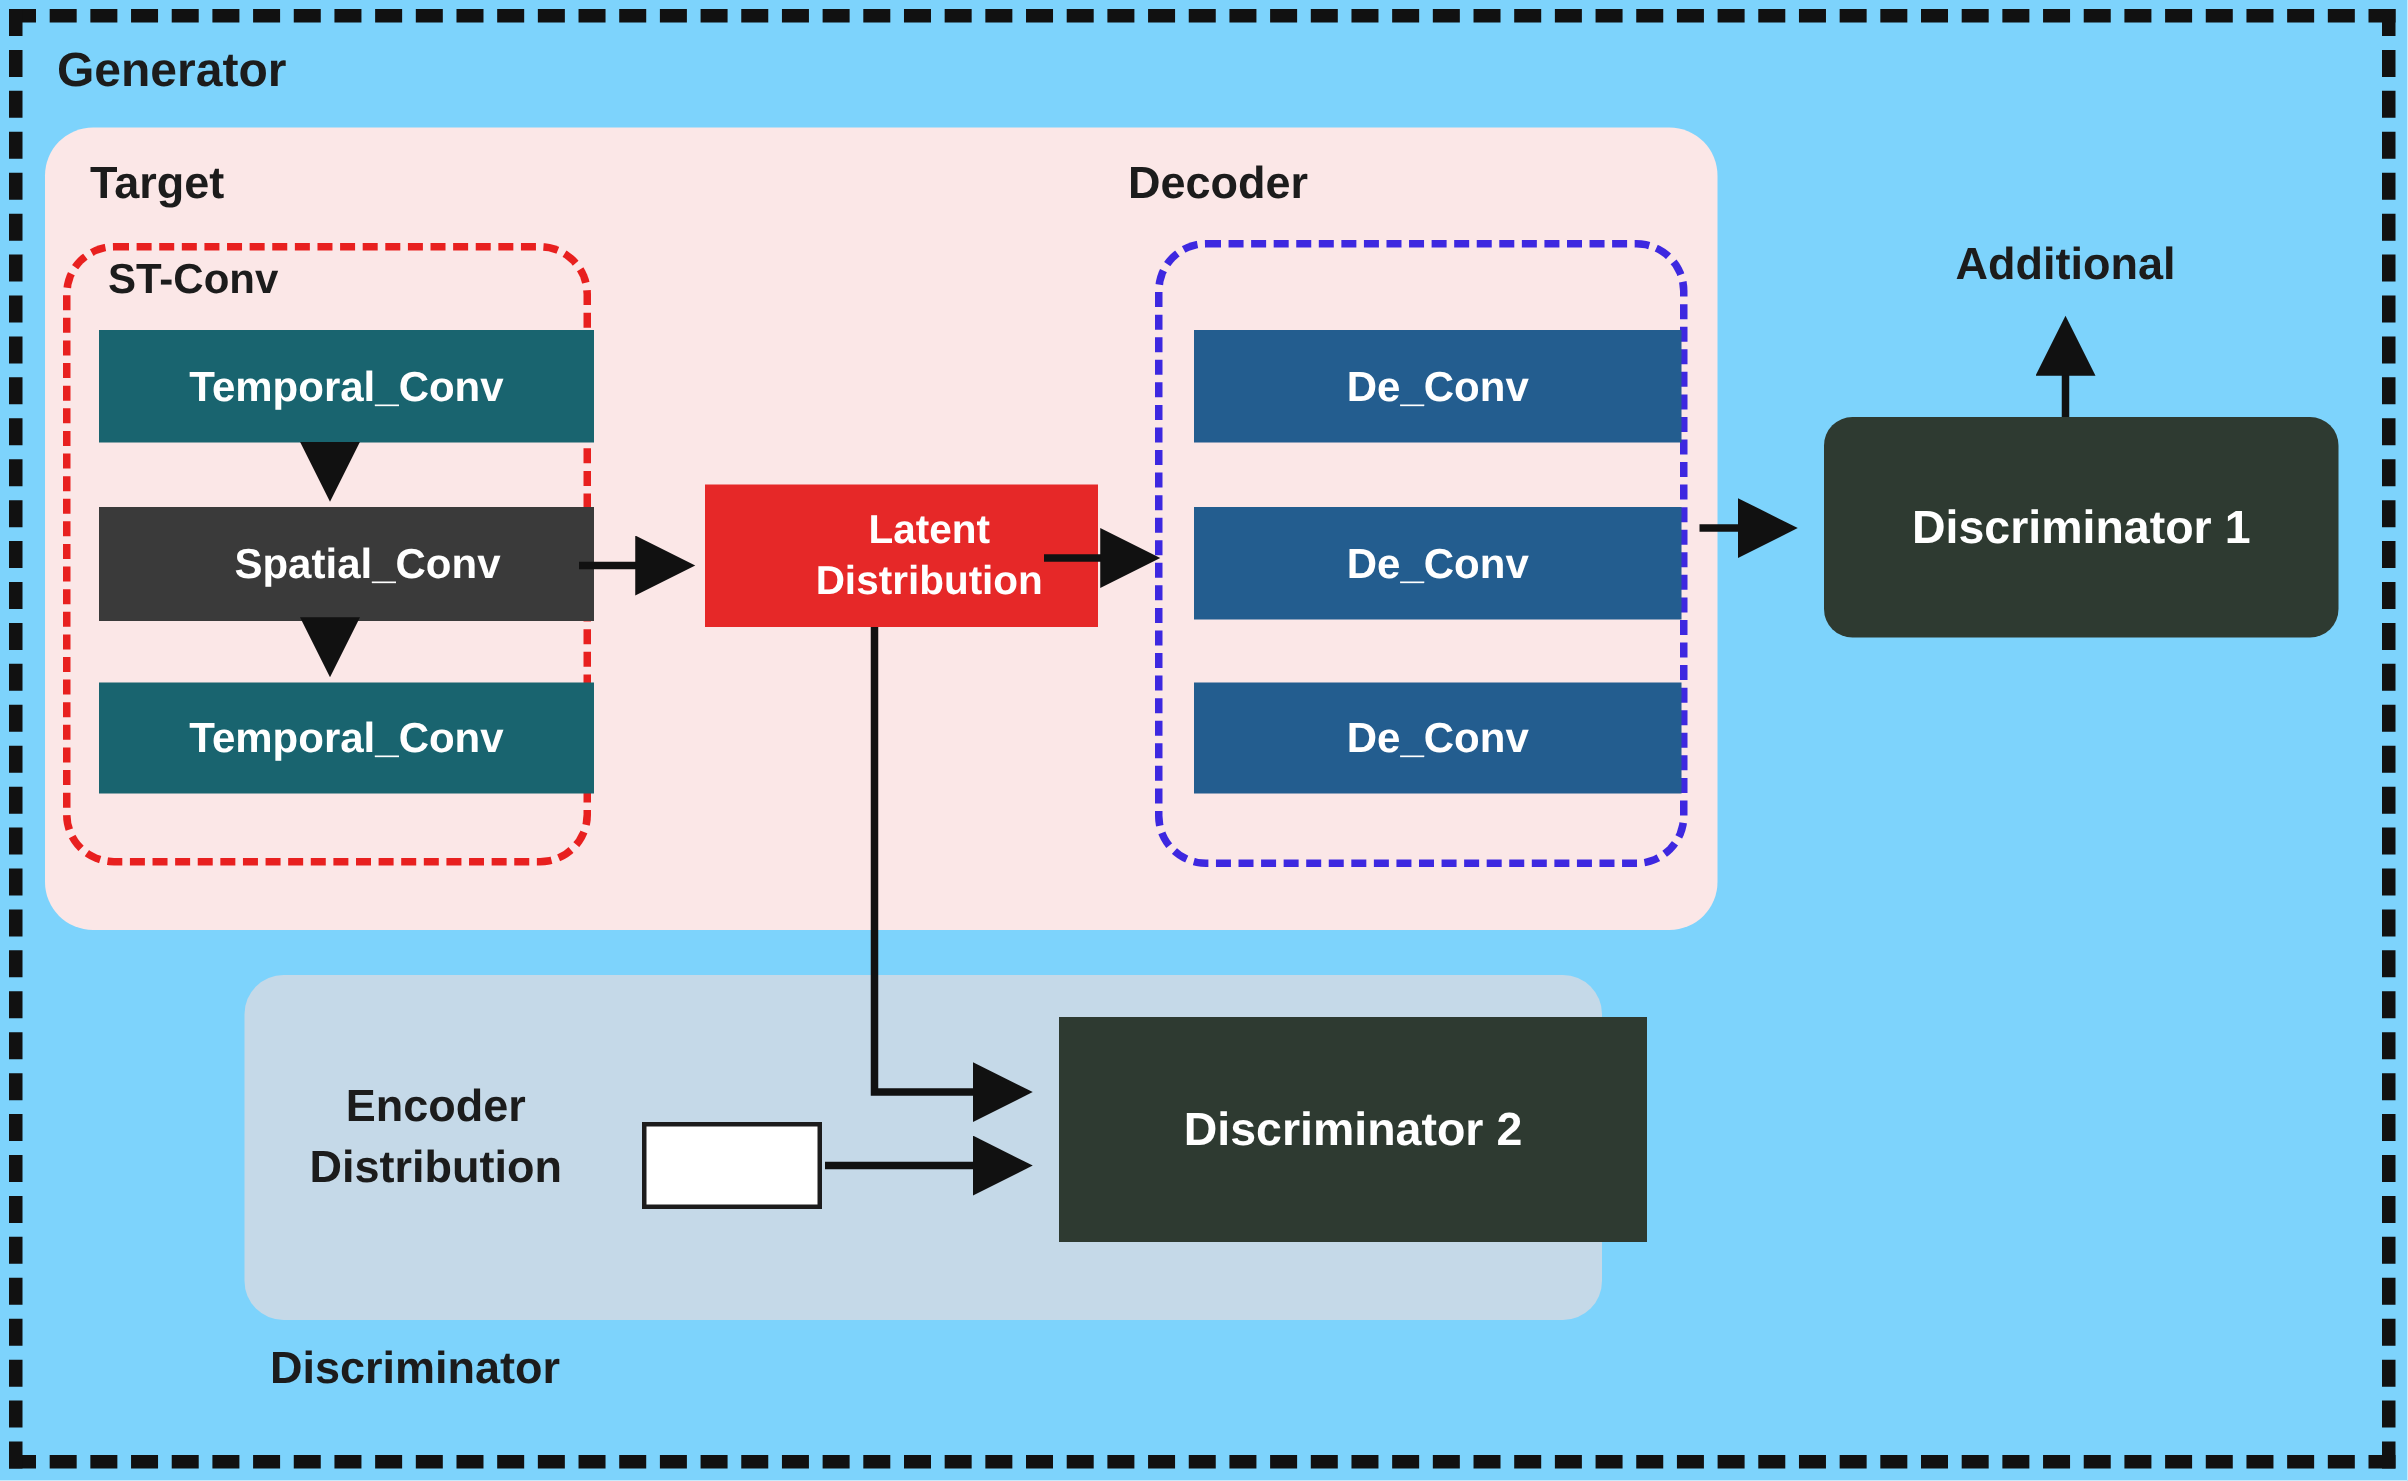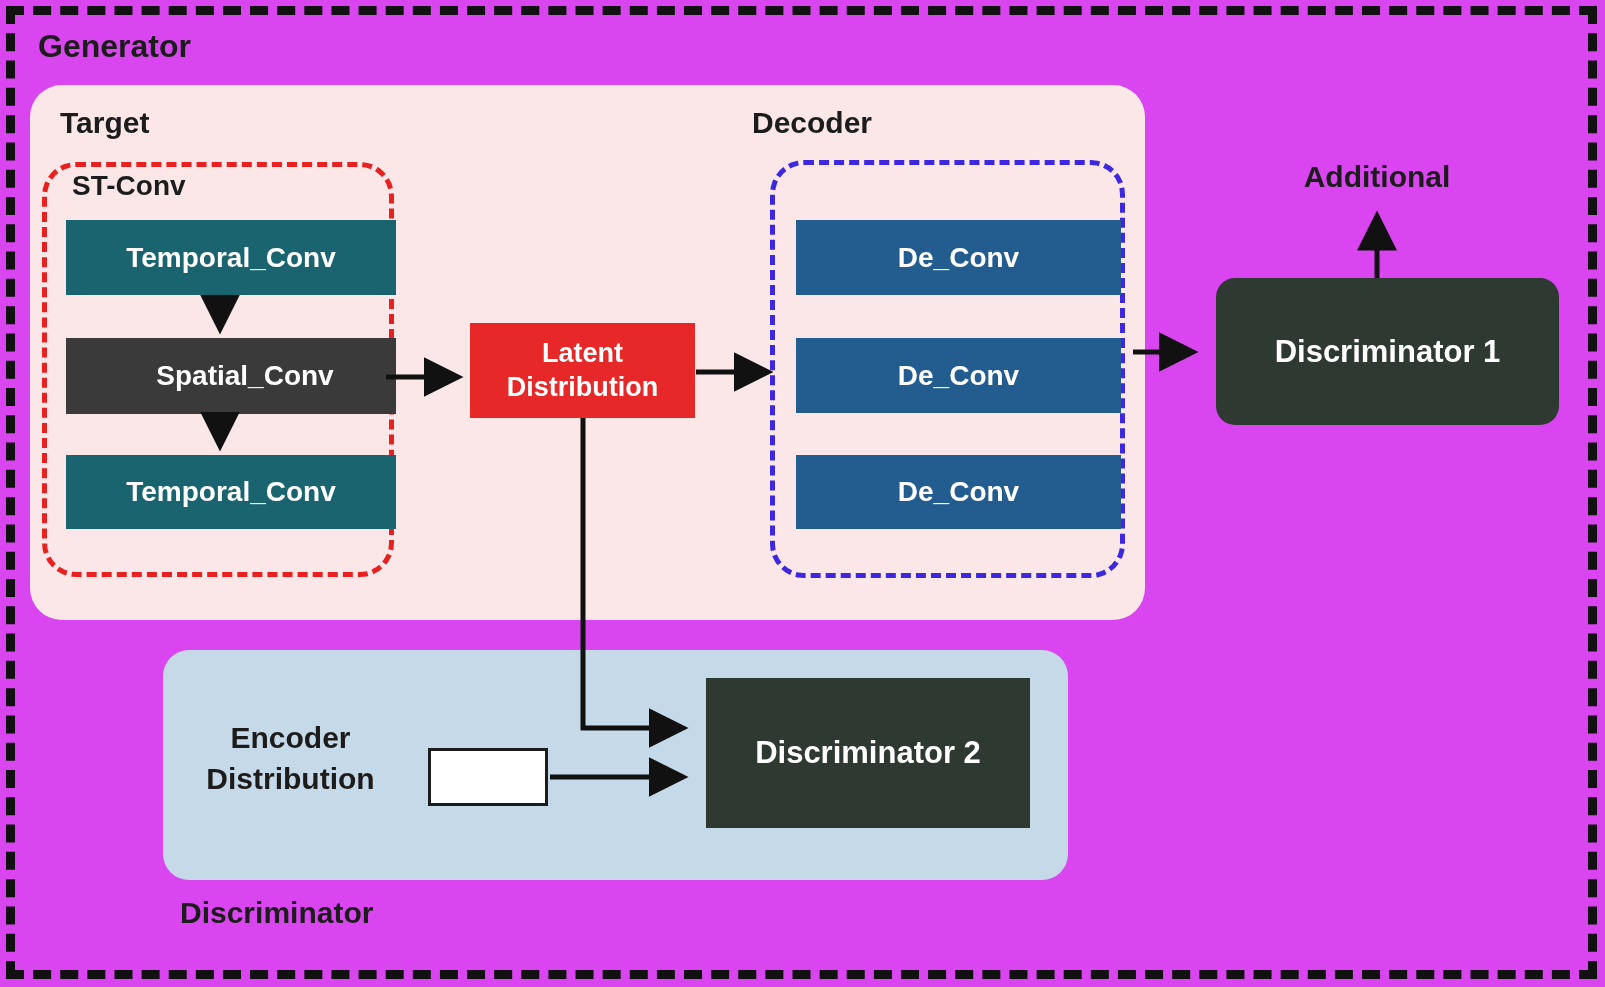--- a/index.html
+++ b/index.html
@@ -5,21 +5,21 @@
   html, body {
     margin: 0;
     padding: 0;
     background: #ffffff;
     font-family: "Liberation Sans", sans-serif;
   }
   .canvas {
     position: relative;
     width: 1605px;
     height: 987px;
-    background: #d946ef;
+    background: #7dd3fc;
     overflow: hidden;
     box-sizing: border-box;
   }
   .outer-border {
     position: absolute;
     left: 6px; top: 6px;
     width: 1591px; height: 973px;
     border: 9px dashed #111111;
     box-sizing: border-box;
   }
@@ -95,35 +95,36 @@
     background: #e62828;
     color: #ffffff;
     font-weight: 700;
     font-size: 27px;
     line-height: 1.25;
     display: flex;
     flex-direction: column;
     align-items: center;
     justify-content: center;
     text-align: center;
+    padding-left: 37px;
   }
 
   .dec-block-1 { left: 785px; top: 220px; width: 325px; height: 75px; }
   .dec-block-2 { left: 785px; top: 338px; width: 325px; height: 75px; }
   .dec-block-3 { left: 785px; top: 455px; width: 325px; height: 74px; }
 
   .disc1-box {
     left: 1205px; top: 278px;
     width: 343px; height: 147px;
     font-size: 31px;
     border-radius: 19px;
   }
   .disc2-box {
     left: 695px; top: 678px;
-    width: 324px; height: 150px;
+    width: 392px; height: 150px;
     font-size: 31px;
   }
 
   .target-dist {
     position: absolute;
     left: 178px; top: 718px;
     width: 225px;
     text-align: center;
     font-weight: 700;
     font-size: 30px;

